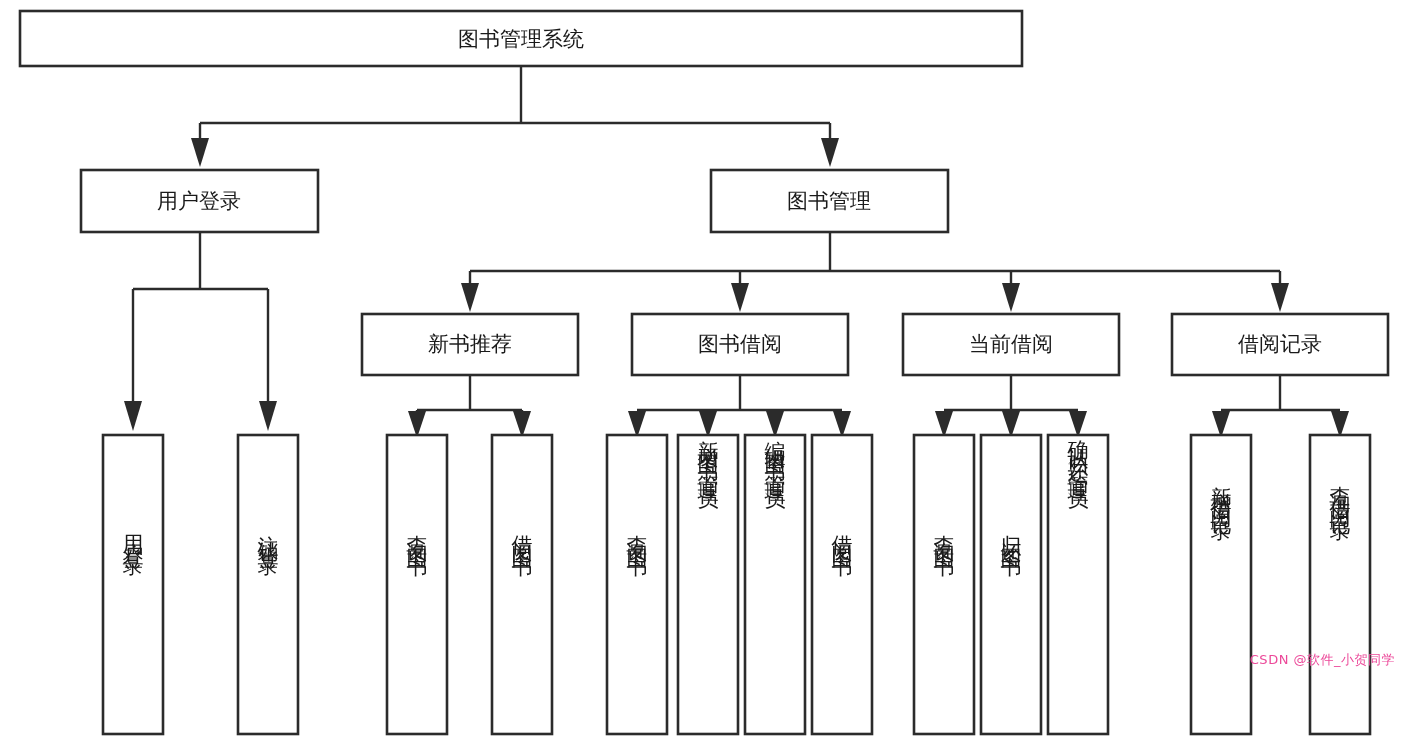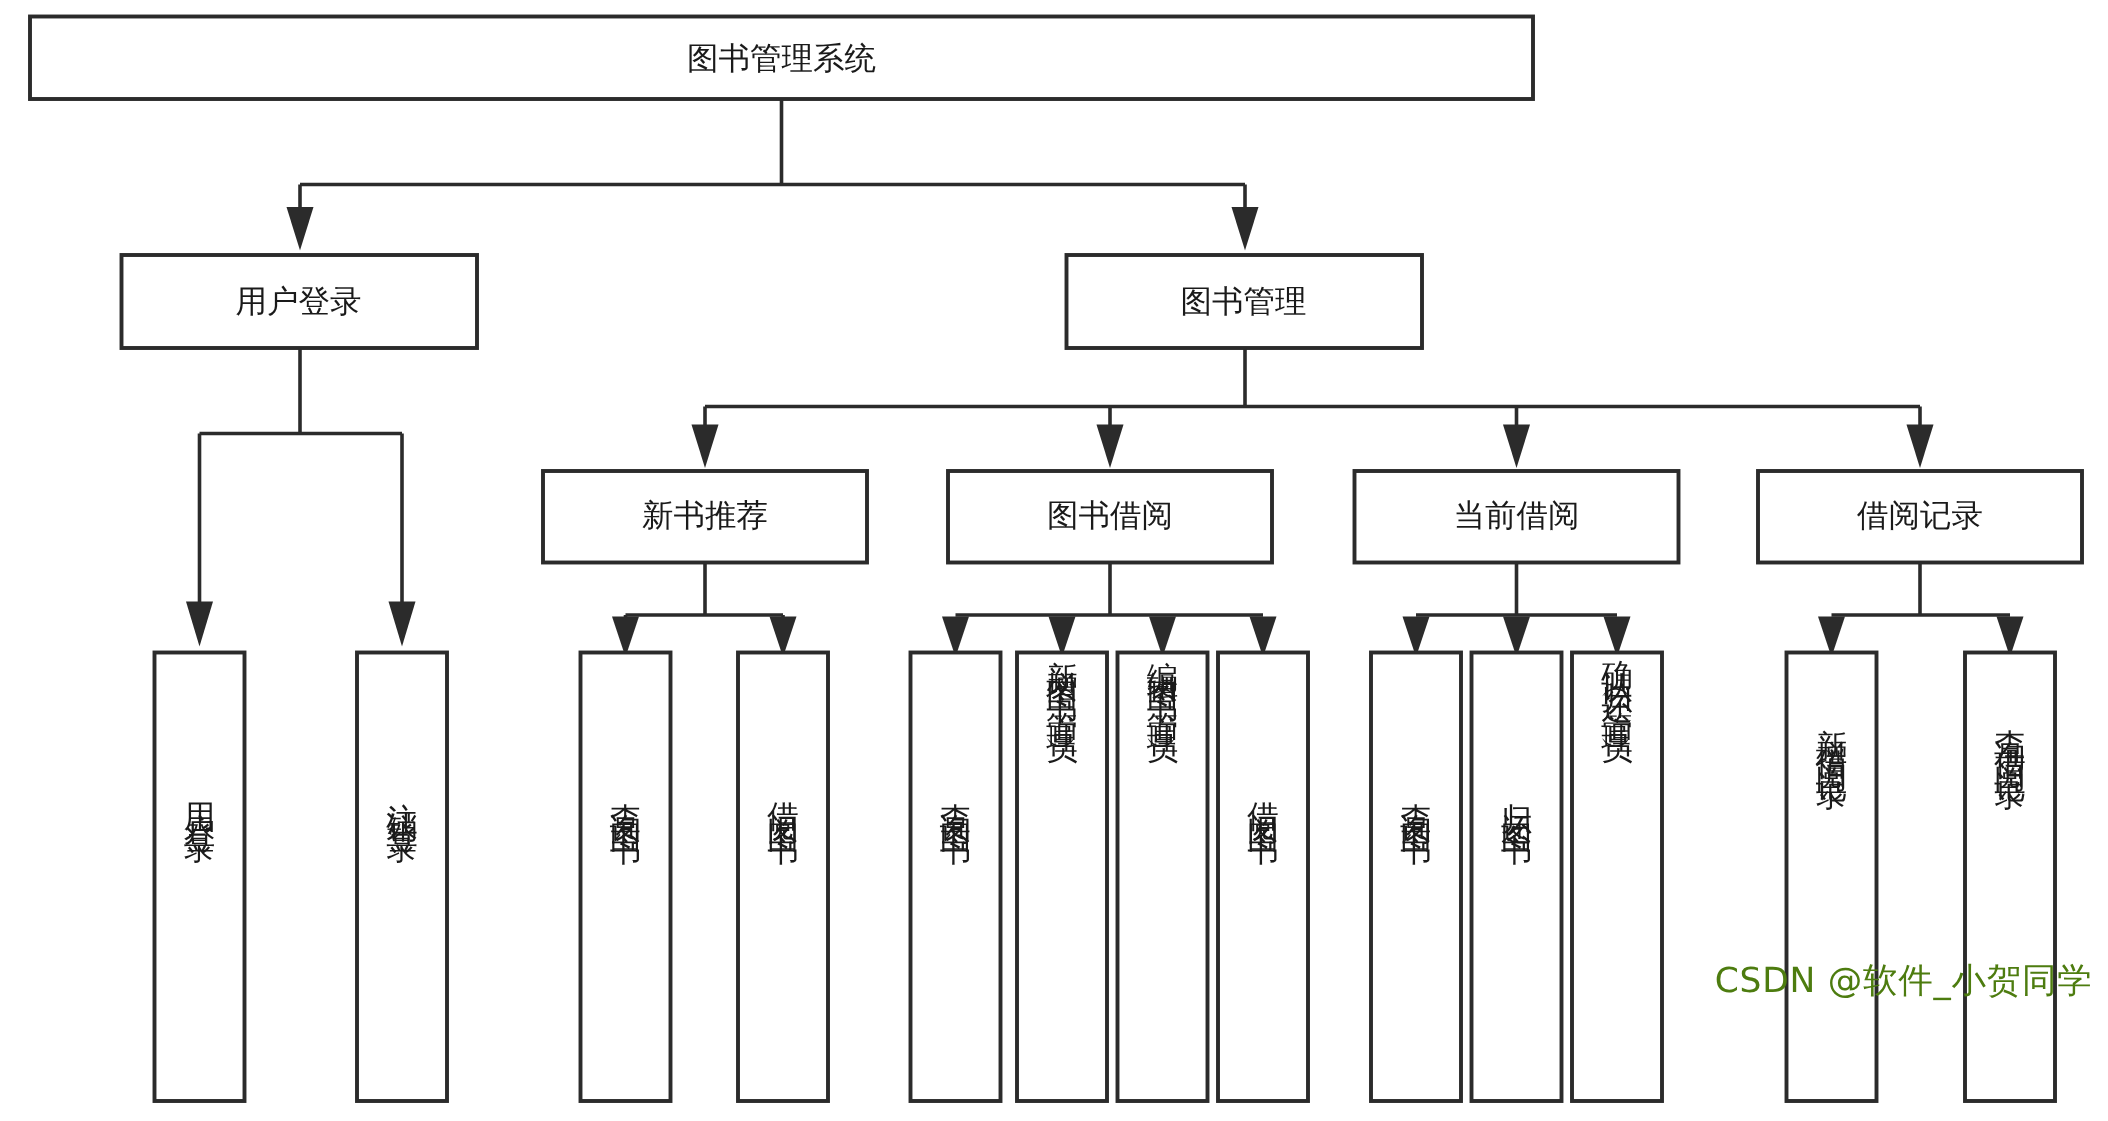--- a/index.html
+++ b/index.html
@@ -53,22 +53,22 @@
   }
   .arrow-head {
     fill: #2b2b2b;
     stroke: none;
   }
   .watermark {
     position: absolute;
     right: 10px;
     bottom: 6px;
     font-family: "DejaVu Sans", "Liberation Sans", sans-serif;
-    font-size: 23px;
-    color: #4d7c0f;
+    font-size: 13px;
+    color: #ec4899;
     letter-spacing: 0.5px;
     white-space: nowrap;
     pointer-events: none;
   }
 </style>
 </head>
 <body>
 
 <div id="diagram-root">
 

